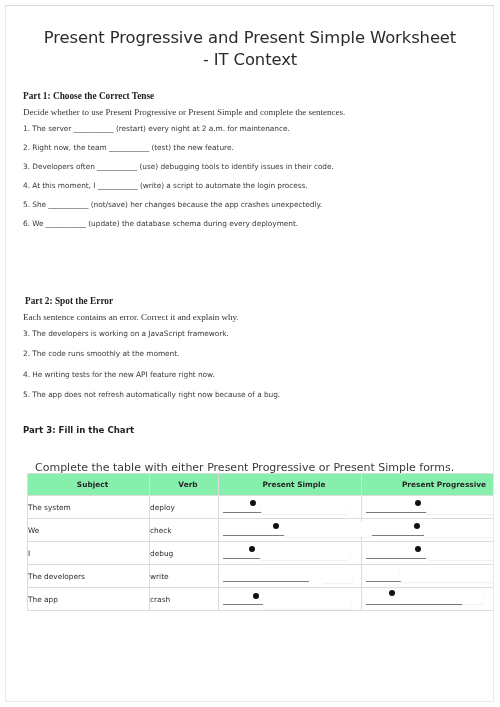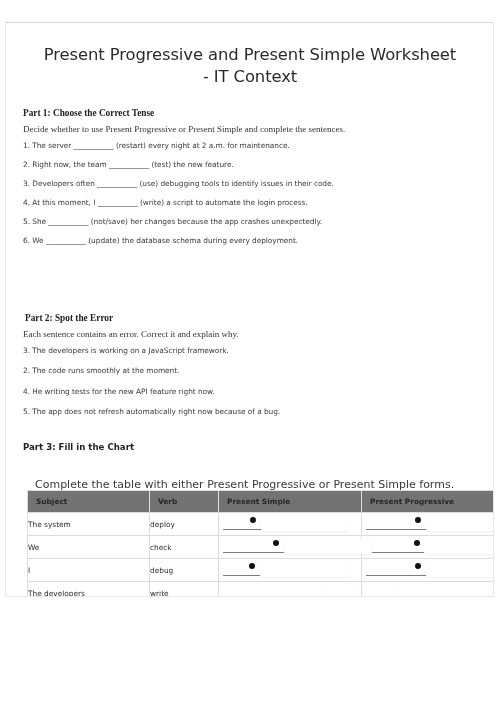--- a/index.html
+++ b/index.html
@@ -11,23 +11,23 @@
     width: 500px;
     height: 707px;
     position: relative;
     font-family: "Liberation Sans", sans-serif;
     -webkit-font-smoothing: antialiased;
   }
 
   .page {
     position: absolute;
     left: 5px;
-    top: 22px;
+    top: 5px;
     width: 489px;
-    height: 575px;
+    height: 697px;
     background: #ffffff;
     border: 1px solid #e8e8e8;
     border-top-color: #d8d8d8;
     box-sizing: border-box;
     overflow: hidden;
   }
 
   .inner {
     position: absolute;
     left: 8px;
@@ -127,26 +127,26 @@
     table-layout: fixed;
     background: #ffffff;
   }
   table.chart th, table.chart td {
     border: 1px solid #dcdcdc;
     padding: 0;
     vertical-align: middle;
     height: 22px;
   }
   table.chart thead th {
-    background: #737373;
+    background: #86efac;
     font-family: "DejaVu Sans", sans-serif;
     font-size: 7.4px;
     font-weight: bold;
     color: #262626;
-    text-align: left;
+    text-align: center;
     padding-left: 8px;
     height: 21px;
   }
   table.chart tbody td {
     font-family: "DejaVu Sans", sans-serif;
     font-size: 7.4px;
     color: #2b2b2b;
   }
   td.txt { padding-left: 8px; }
   .col-subj { width: 113px; }

